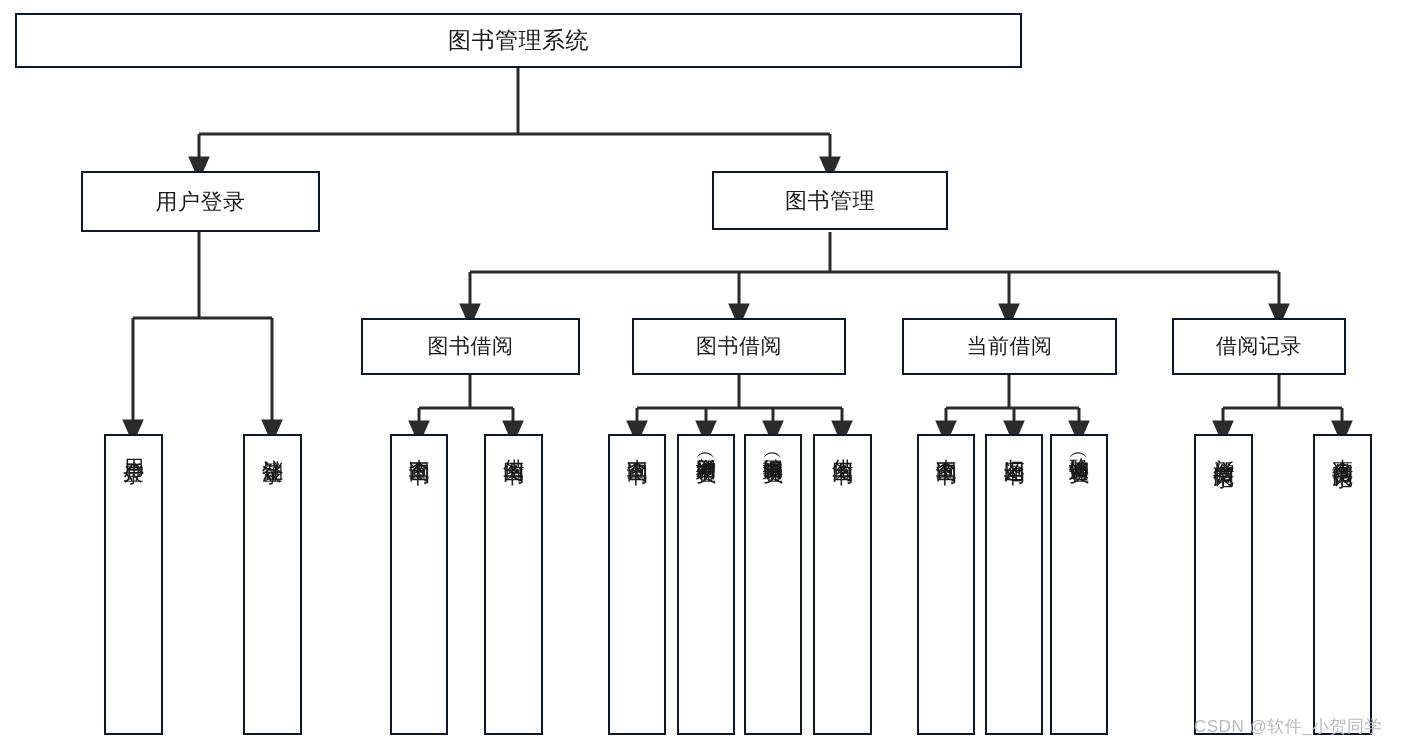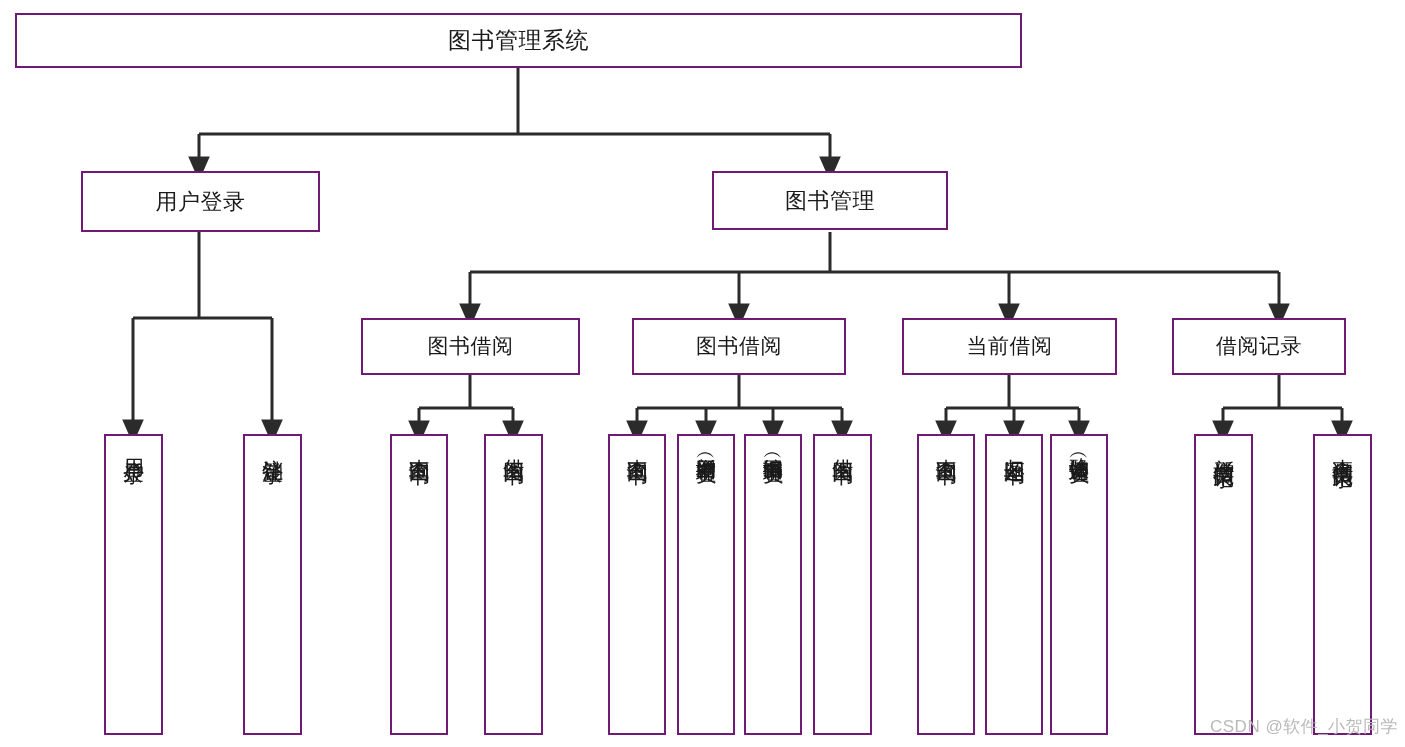--- a/index.html
+++ b/index.html
@@ -23,21 +23,21 @@
     left: 0;
     top: 0;
     width: 1405px;
     height: 747px;
     pointer-events: none;
   }
   .node {
     position: absolute;
     box-sizing: border-box;
     background: #ffffff;
-    border: 2px solid #701a75;
+    border: 2px solid #0f172a;
     display: flex;
     align-items: center;
     justify-content: center;
     color: #1a1a1a;
   }
   .node-label {
     display: block;
     text-align: center;
     line-height: 1.18;
     white-space: nowrap;
@@ -69,21 +69,20 @@
   .node.leaf.tall-text .node-label {
     font-size: 20px;
     letter-spacing: 1px;
   }
   .watermark {
     position: absolute;
     font-size: 17px;
     color: #b9b9b9;
     white-space: nowrap;
     letter-spacing: 0.5px;
-    padding-left: 16px;
   }
 </style>
 </head>
 <body>
 
 <div id="diagram-canvas">
 
   <svg id="edges-layer" viewBox="0 0 1405 747" width="1405" height="747" xmlns="http://www.w3.org/2000/svg">
     <defs>
       <marker id="arrowhead" markerWidth="9" markerHeight="9" refX="1.2" refY="4.2" orient="auto" markerUnits="strokeWidth">

